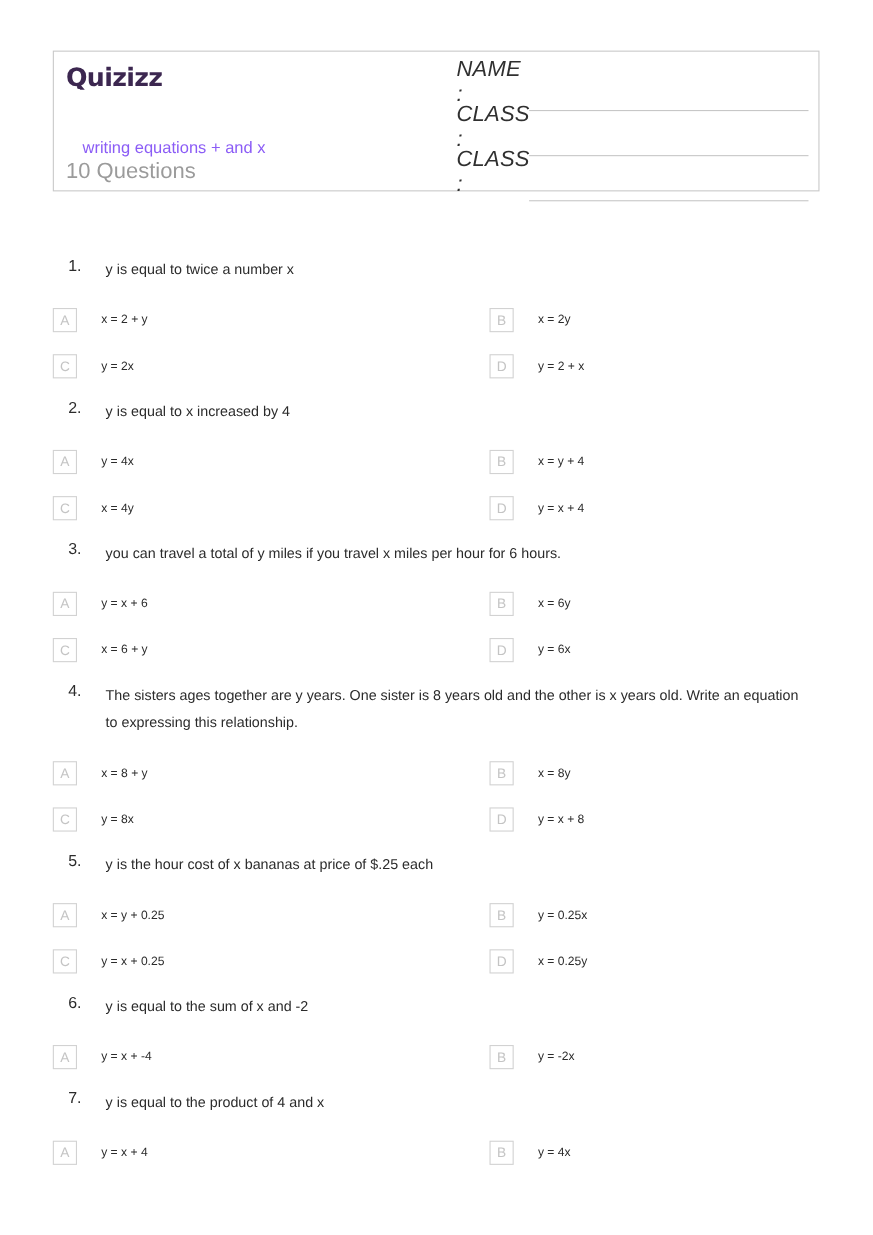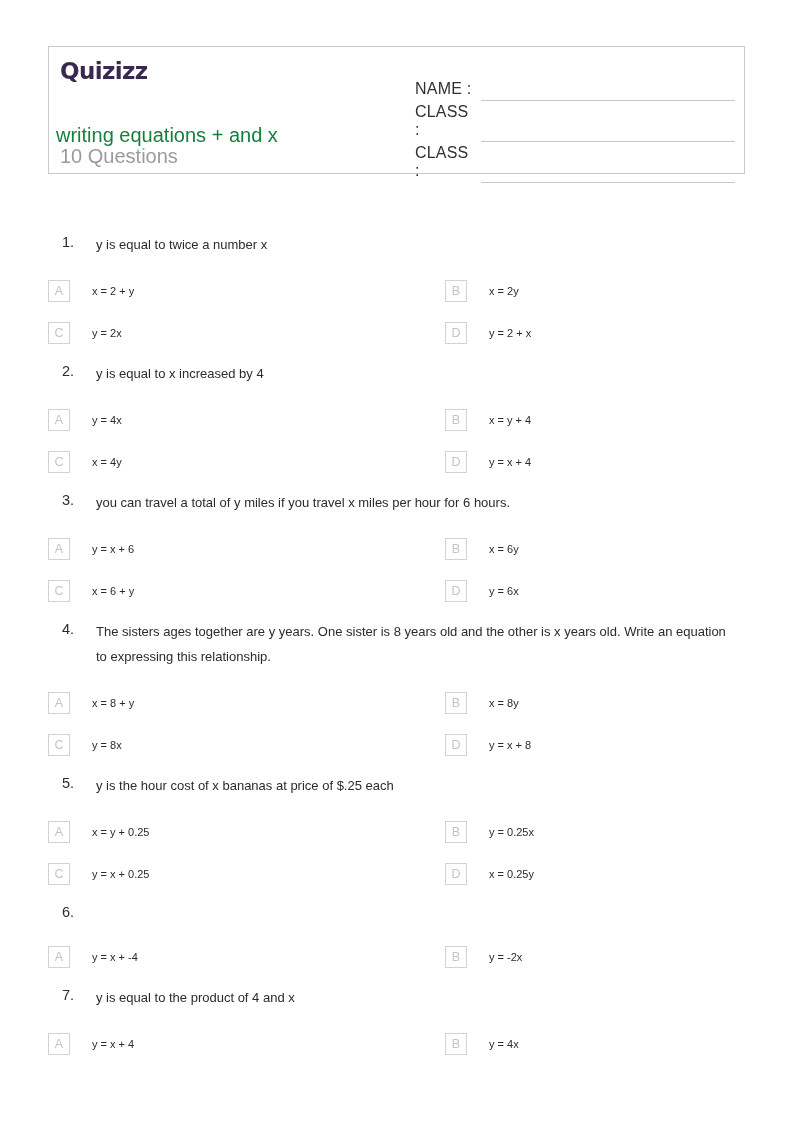--- a/index.html
+++ b/index.html
@@ -49,24 +49,24 @@
     position: absolute;
     width: 4px;
     height: 4px;
     border-radius: 50%;
     background: #3c2750;
     left: 10px;
     top: 17px;
   }
   .quiz-title {
     position: absolute;
-    left: 7px;
+    left: 26px;
     top: 78px;
-    font-size: 20px;
-    color: #15803d;
+    font-size: 15px;
+    color: #8b5cf6;
     line-height: 20px;
     white-space: nowrap;
   }
   .quiz-count {
     position: absolute;
     left: 11px;
     top: 99px;
     font-size: 20px;
     color: #9b9b9b;
     line-height: 20px;
@@ -78,26 +78,27 @@
     top: 22px;
     width: 320px;
   }
   .field-row {
     display: flex;
     align-items: flex-end;
     height: 32px;
     margin-bottom: 9px;
   }
   .field-label {
-    font-size: 16px;
+    font-size: 20px;
     color: #303030;
     width: 62px;
     flex: none;
     letter-spacing: 0.2px;
     padding-bottom: 3px;
+    font-style: italic;
   }
   .field-line {
     flex: 1;
     border-bottom: 1px solid #c7c7c7;
     height: 20px;
     margin-left: 4px;
   }
 
   
   .questions {
@@ -312,20 +313,21 @@
         </div>
         <div class="option col-b">
           <span class="opt-letter">D</span>
           <span class="opt-text">x = 0.25y</span>
         </div>
       </div>
     </div>
     <div class="question-block">
       <div class="q-head">
         <div class="q-num">6.</div>
+        <div class="q-text">y is equal to the sum of x and -2</div>
       </div>
       <div class="options">
         <div class="option col-a">
           <span class="opt-letter">A</span>
           <span class="opt-text">y = x + -4</span>
         </div>
         <div class="option col-b">
           <span class="opt-letter">B</span>
           <span class="opt-text">y = -2x</span>
         </div>

